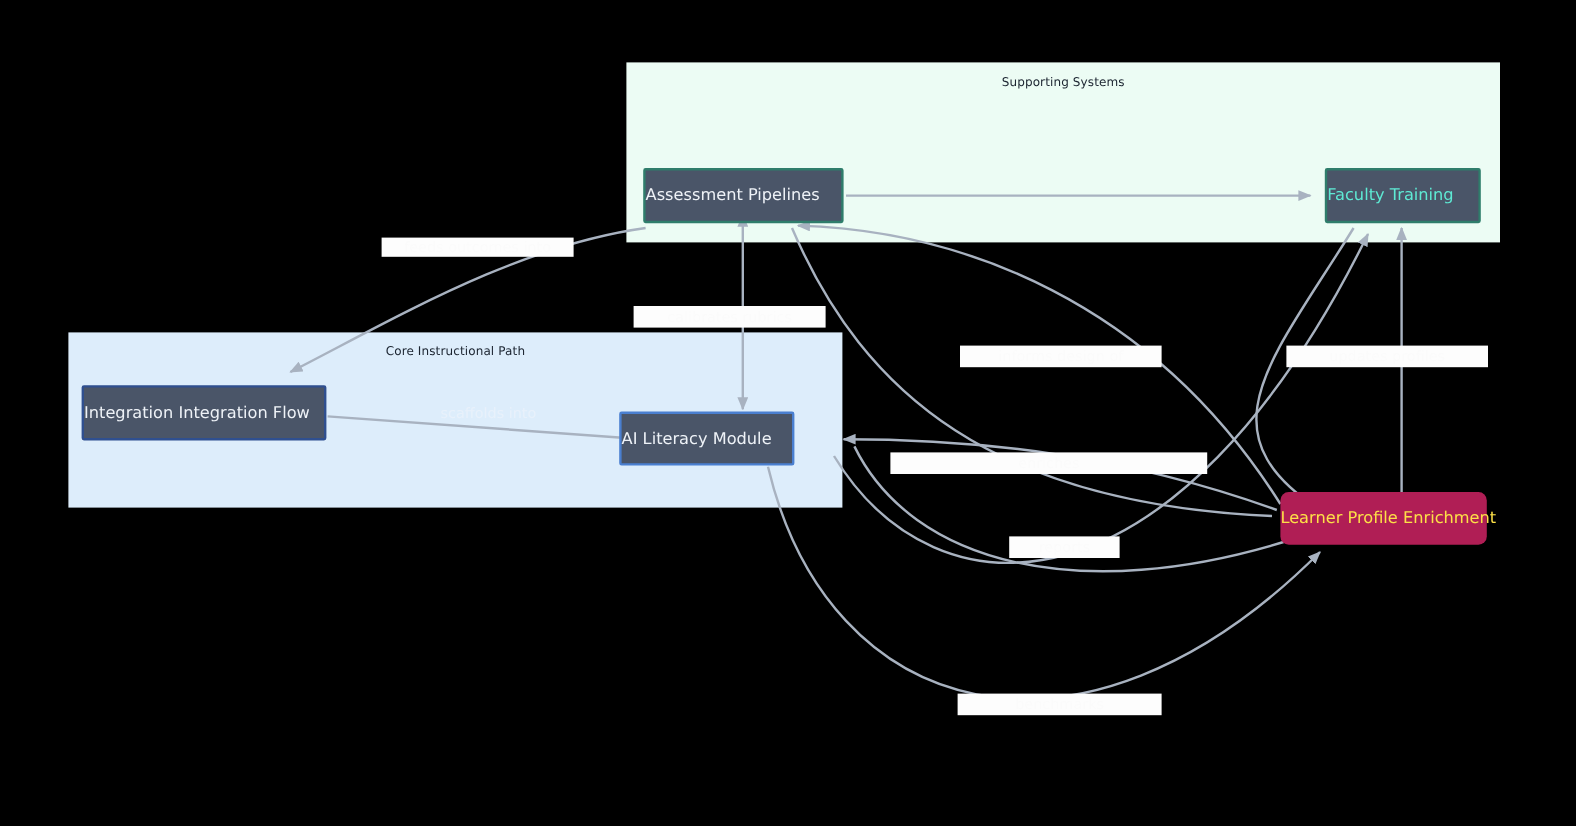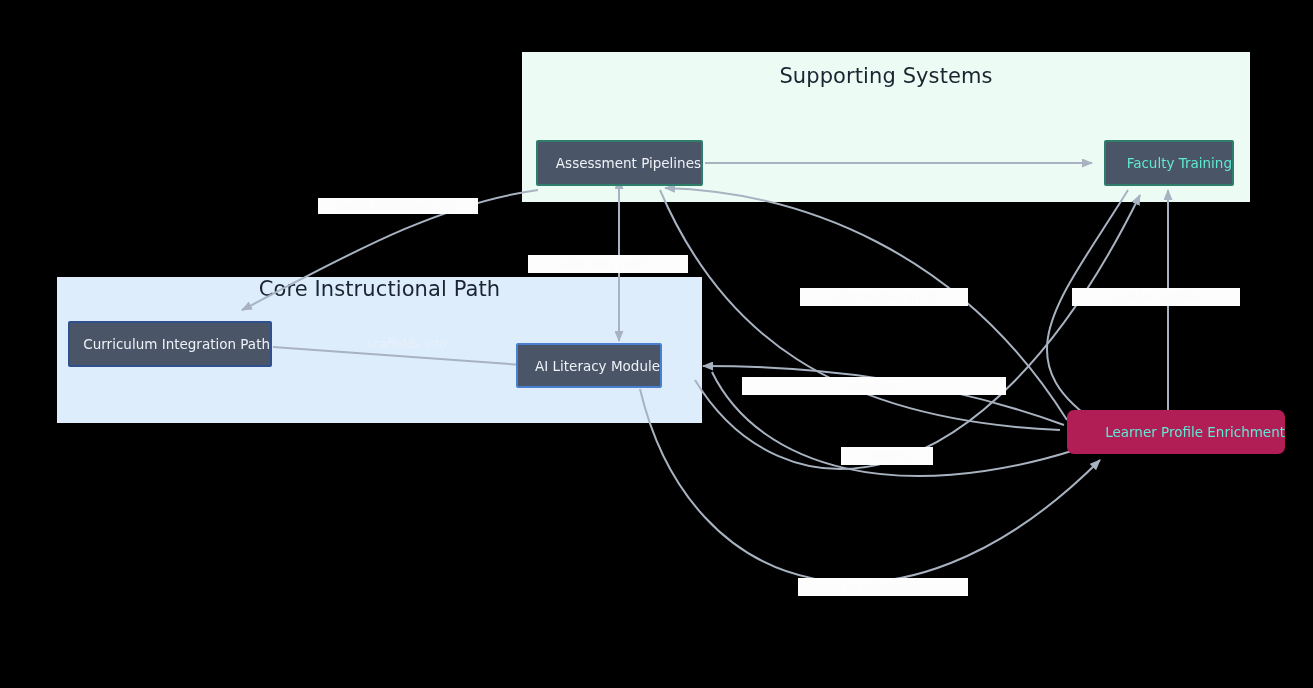--- a/index.html
+++ b/index.html
@@ -3,24 +3,24 @@
 <meta charset="utf-8">
 <style>
   html,body{margin:0;padding:0;background:#000;}
   body{width:1313px;height:688px;overflow:hidden;
        font-family:"DejaVu Sans","Liberation Sans",sans-serif;}
   #stage{position:relative;width:1313px;height:688px;background:#000;}
   svg#wires{position:absolute;left:0;top:0;width:1313px;height:688px;}
 
   .cluster{position:absolute;box-sizing:border-box;}
   .cluster-title{position:absolute;width:100%;text-align:center;
-                 font-size:21px;color:#1b2430;letter-spacing:.1px;}
+                 font-size:10px;color:#1b2430;letter-spacing:.1px;}
 
   .node{position:absolute;box-sizing:border-box;display:flex;
-        align-items:center;justify-content:flex-end;
+        align-items:center;justify-content:flex-start;
         color:#eef2f7;font-size:13.5px;white-space:nowrap;
         border-style:solid;}
   .node.sq{border-width:2px;border-radius:2px;}
   .node.round{border-width:0;border-radius:7px;}
 
   .edge-label{position:absolute;box-sizing:border-box;
               display:flex;align-items:center;justify-content:center;
               font-size:12px;white-space:nowrap;line-height:1;}
   .lbl-onwhite{background:#fdfdfd;color:#fbfbfb;padding:3px 6px;}
   .lbl-onblue{background:transparent;color:#e8f1fb;padding:2px 4px;}
@@ -28,21 +28,21 @@
 </head>
 <body>
 
 <div id="stage" style="width: 1313px; height: 688px; background: rgb(0, 0, 0);">
 
   <div class="cluster" id="cl-supporting" style="left: 522px; top: 52px; width: 728px; height: 150px; background: rgb(236, 252, 244);">
     <div class="cluster-title" id="cl-supporting-title" style="top: 12px;">Supporting Systems</div>
   </div>
 
   <div class="cluster" id="cl-core" style="left: 57px; top: 277px; width: 645px; height: 146px; background: rgb(221, 237, 251);">
-    <div class="cluster-title" id="cl-core-title" style="top: 0;">Core Instructional Path</div>
+    <div class="cluster-title" id="cl-core-title" style="top: 11px;">Core Instructional Path</div>
   </div>
 
   <svg id="wires" viewBox="0 0 1313 688">
     <defs>
       <marker id="ah" markerWidth="11" markerHeight="9" refX="10" refY="4.5" orient="auto" markerUnits="userSpaceOnUse">
         <path d="M0,0 L11,4.5 L0,9 Z" fill="#a8b2c0"></path>
       </marker>
       <marker id="ah-start" markerWidth="11" markerHeight="9" refX="1" refY="4.5" orient="auto-start-reverse" markerUnits="userSpaceOnUse">
         <path d="M0,0 L11,4.5 L0,9 Z" fill="#a8b2c0"></path>
       </marker>
@@ -75,28 +75,28 @@
 
   <div class="node sq" id="n-assessment-pipelines" style="left: 536px; top: 140px; width: 167px; height: 46px; background: rgb(74, 85, 104); border-color: rgb(47, 125, 107); color: rgb(238, 242, 247);">
     <span>Assessment Pipelines</span>
   </div>
 
   <div class="node sq" id="n-faculty-training" style="left: 1104px; top: 140px; width: 130px; height: 46px; background: rgb(74, 85, 104); border-color: rgb(47, 125, 107); color: #5eead4;">
     <span>Faculty Training</span>
   </div>
 
   <div class="node sq" id="n-curriculum-integration-flow" style="left: 68px; top: 321px; width: 204px; height: 46px; background: rgb(74, 85, 104); border-color: rgb(47, 79, 143); color: rgb(238, 242, 247);">
-    <span>Curriculum Integration Path</span>
+    <span>Integration Integration Flow</span>
   </div>
 
   <div class="node sq" id="n-ai-literacy-module" style="left: 516px; top: 343px; width: 146px; height: 45px; background: rgb(74, 85, 104); border-color: rgb(74, 127, 208); color: rgb(238, 242, 247);">
     <span>AI Literacy Module</span>
   </div>
 
-  <div class="node round" id="n-learner-profile-enrichment" style="left: 1067px; top: 410px; width: 218px; height: 44px; background: rgb(176, 30, 85); border-color: rgb(176, 30, 85); color: #5eead4;">
+  <div class="node round" id="n-learner-profile-enrichment" style="left: 1067px; top: 410px; width: 172px; height: 44px; background: rgb(176, 30, 85); border-color: rgb(176, 30, 85); color: #fde047;">
     <span>Learner Profile Enrichment</span>
   </div>
 
   <div class="edge-label lbl-onwhite" id="el-0" style="left: 318px; top: 198px; width: 160px; height: 16px;">feeds outcomes into</div>
   <div class="edge-label lbl-onwhite" id="el-1" style="left: 528px; top: 255px; width: 160px; height: 18px;">calibrates rubrics</div>
   <div class="edge-label lbl-onblue" id="el-2" style="left: 364px; top: 337px; width: 86px; height: 14px;">scaffolds into</div>
   <div class="edge-label lbl-onwhite" id="el-3" style="left: 800px; top: 288px; width: 168px; height: 18px;">informs design of</div>
   <div class="edge-label lbl-onwhite" id="el-4" style="left: 1072px; top: 288px; width: 168px; height: 18px;">updates profiles</div>
   <div class="edge-label lbl-onwhite" id="el-5" style="left: 742px; top: 377px; width: 264px; height: 18px;">enriches</div>
   <div class="edge-label lbl-onwhite" id="el-6" style="left: 841px; top: 447px; width: 92px; height: 18px;">reports</div>

